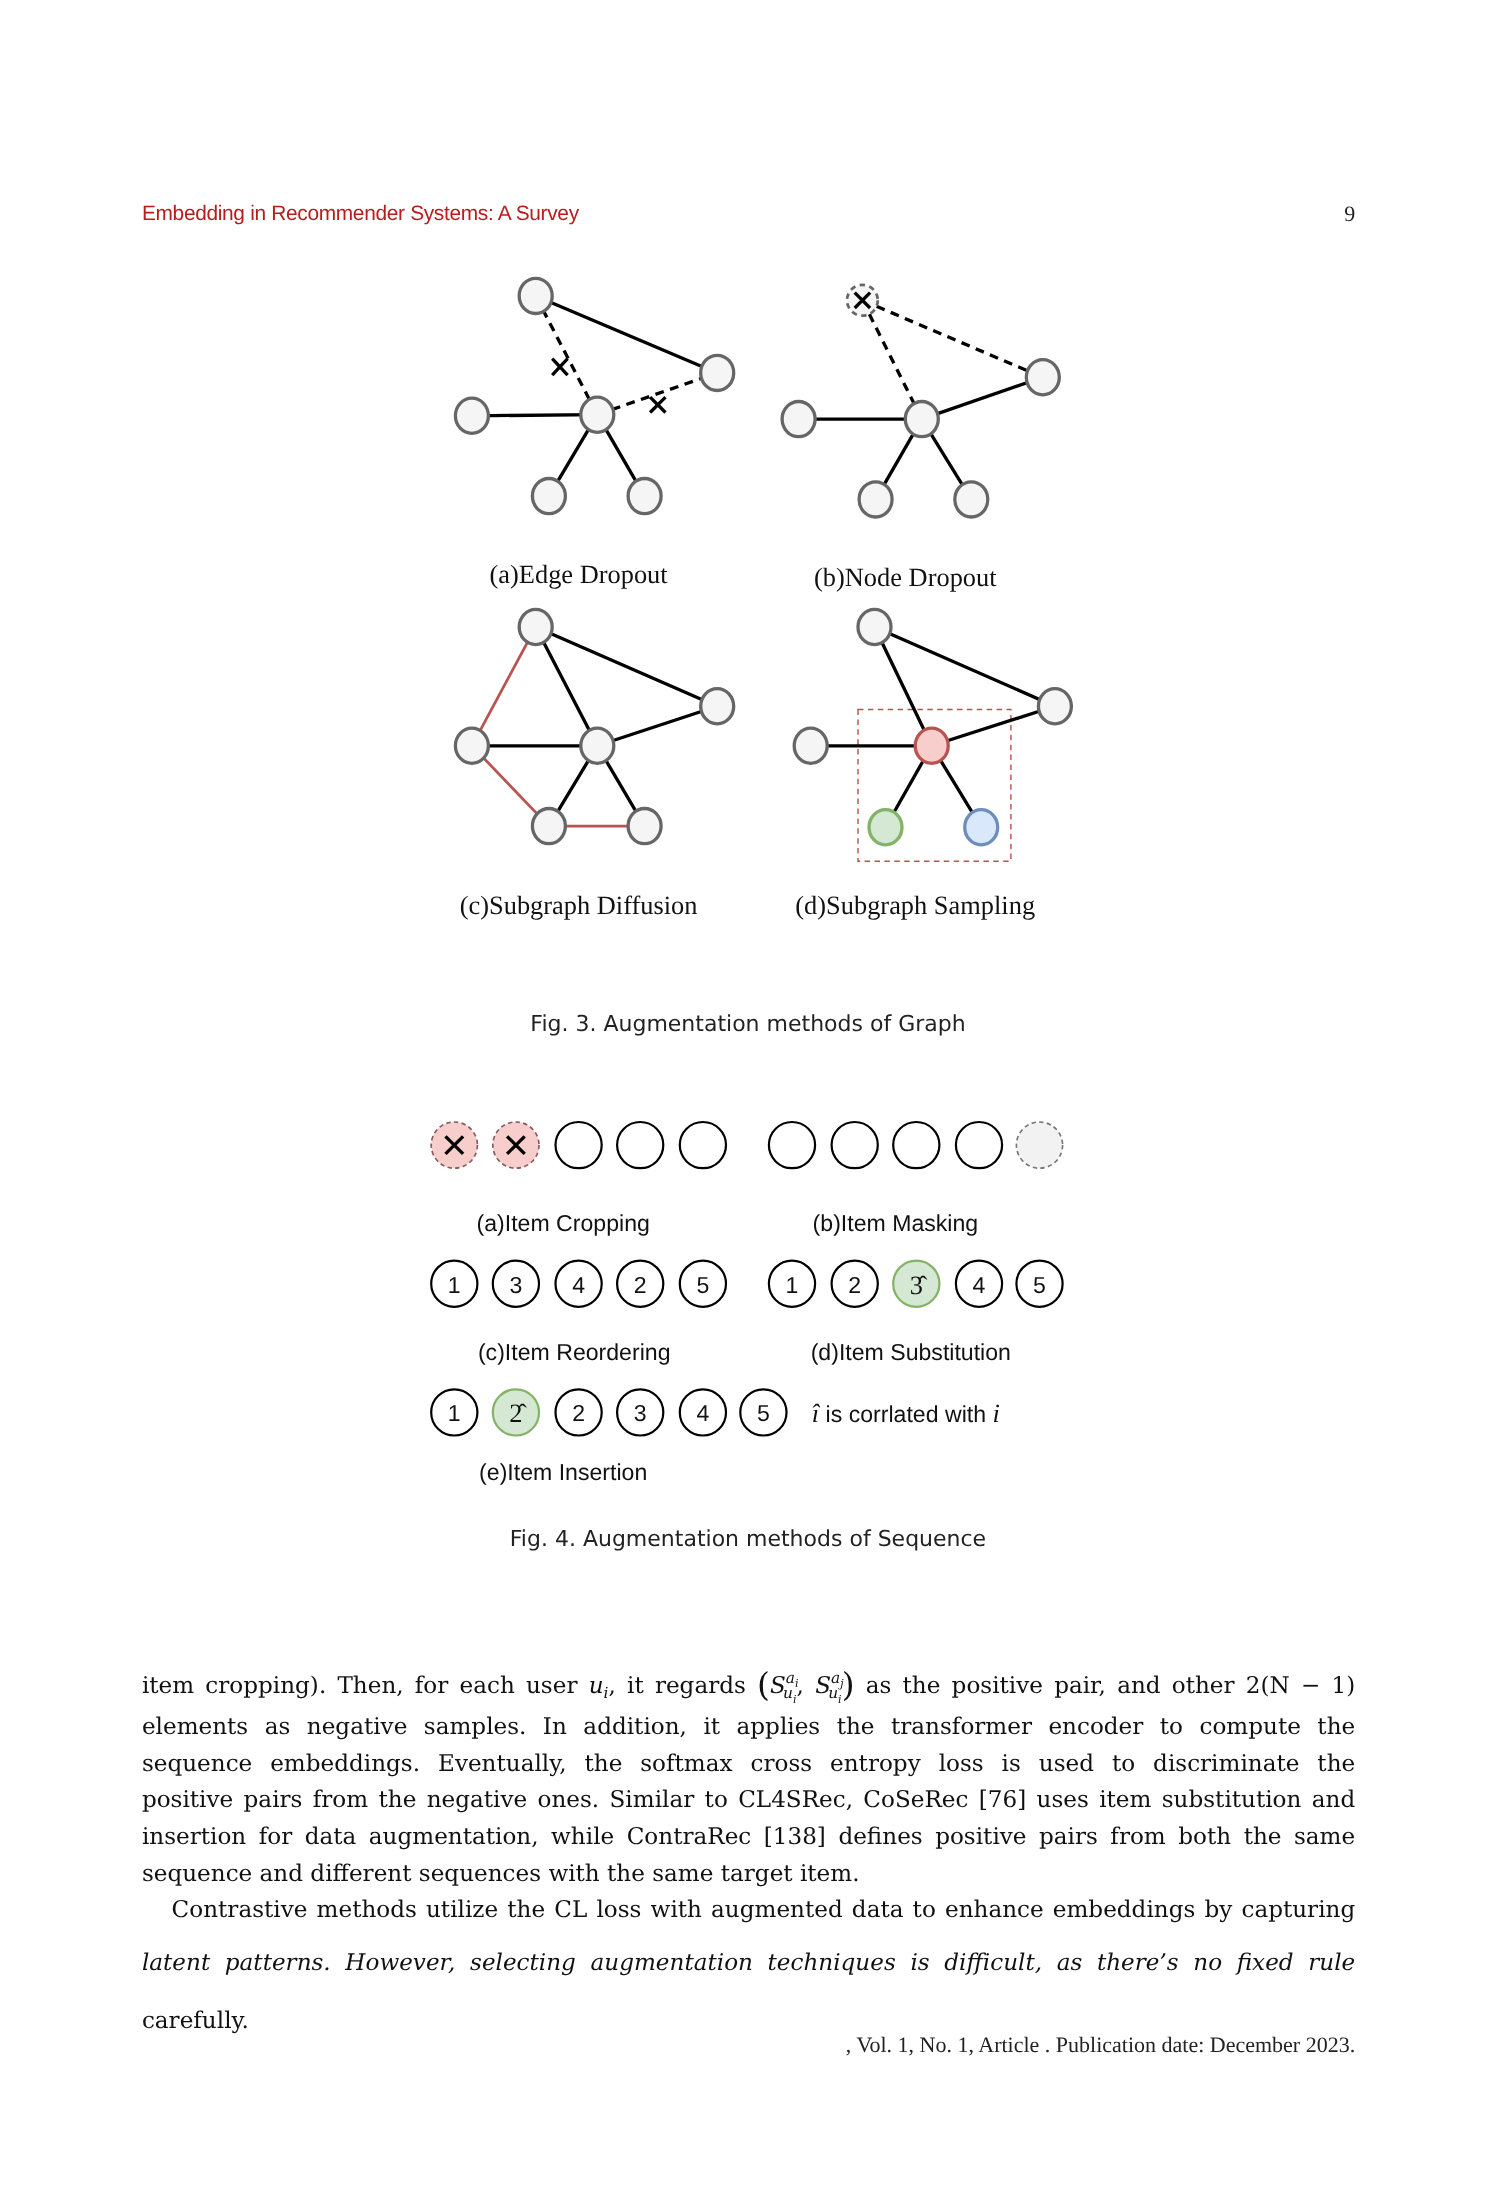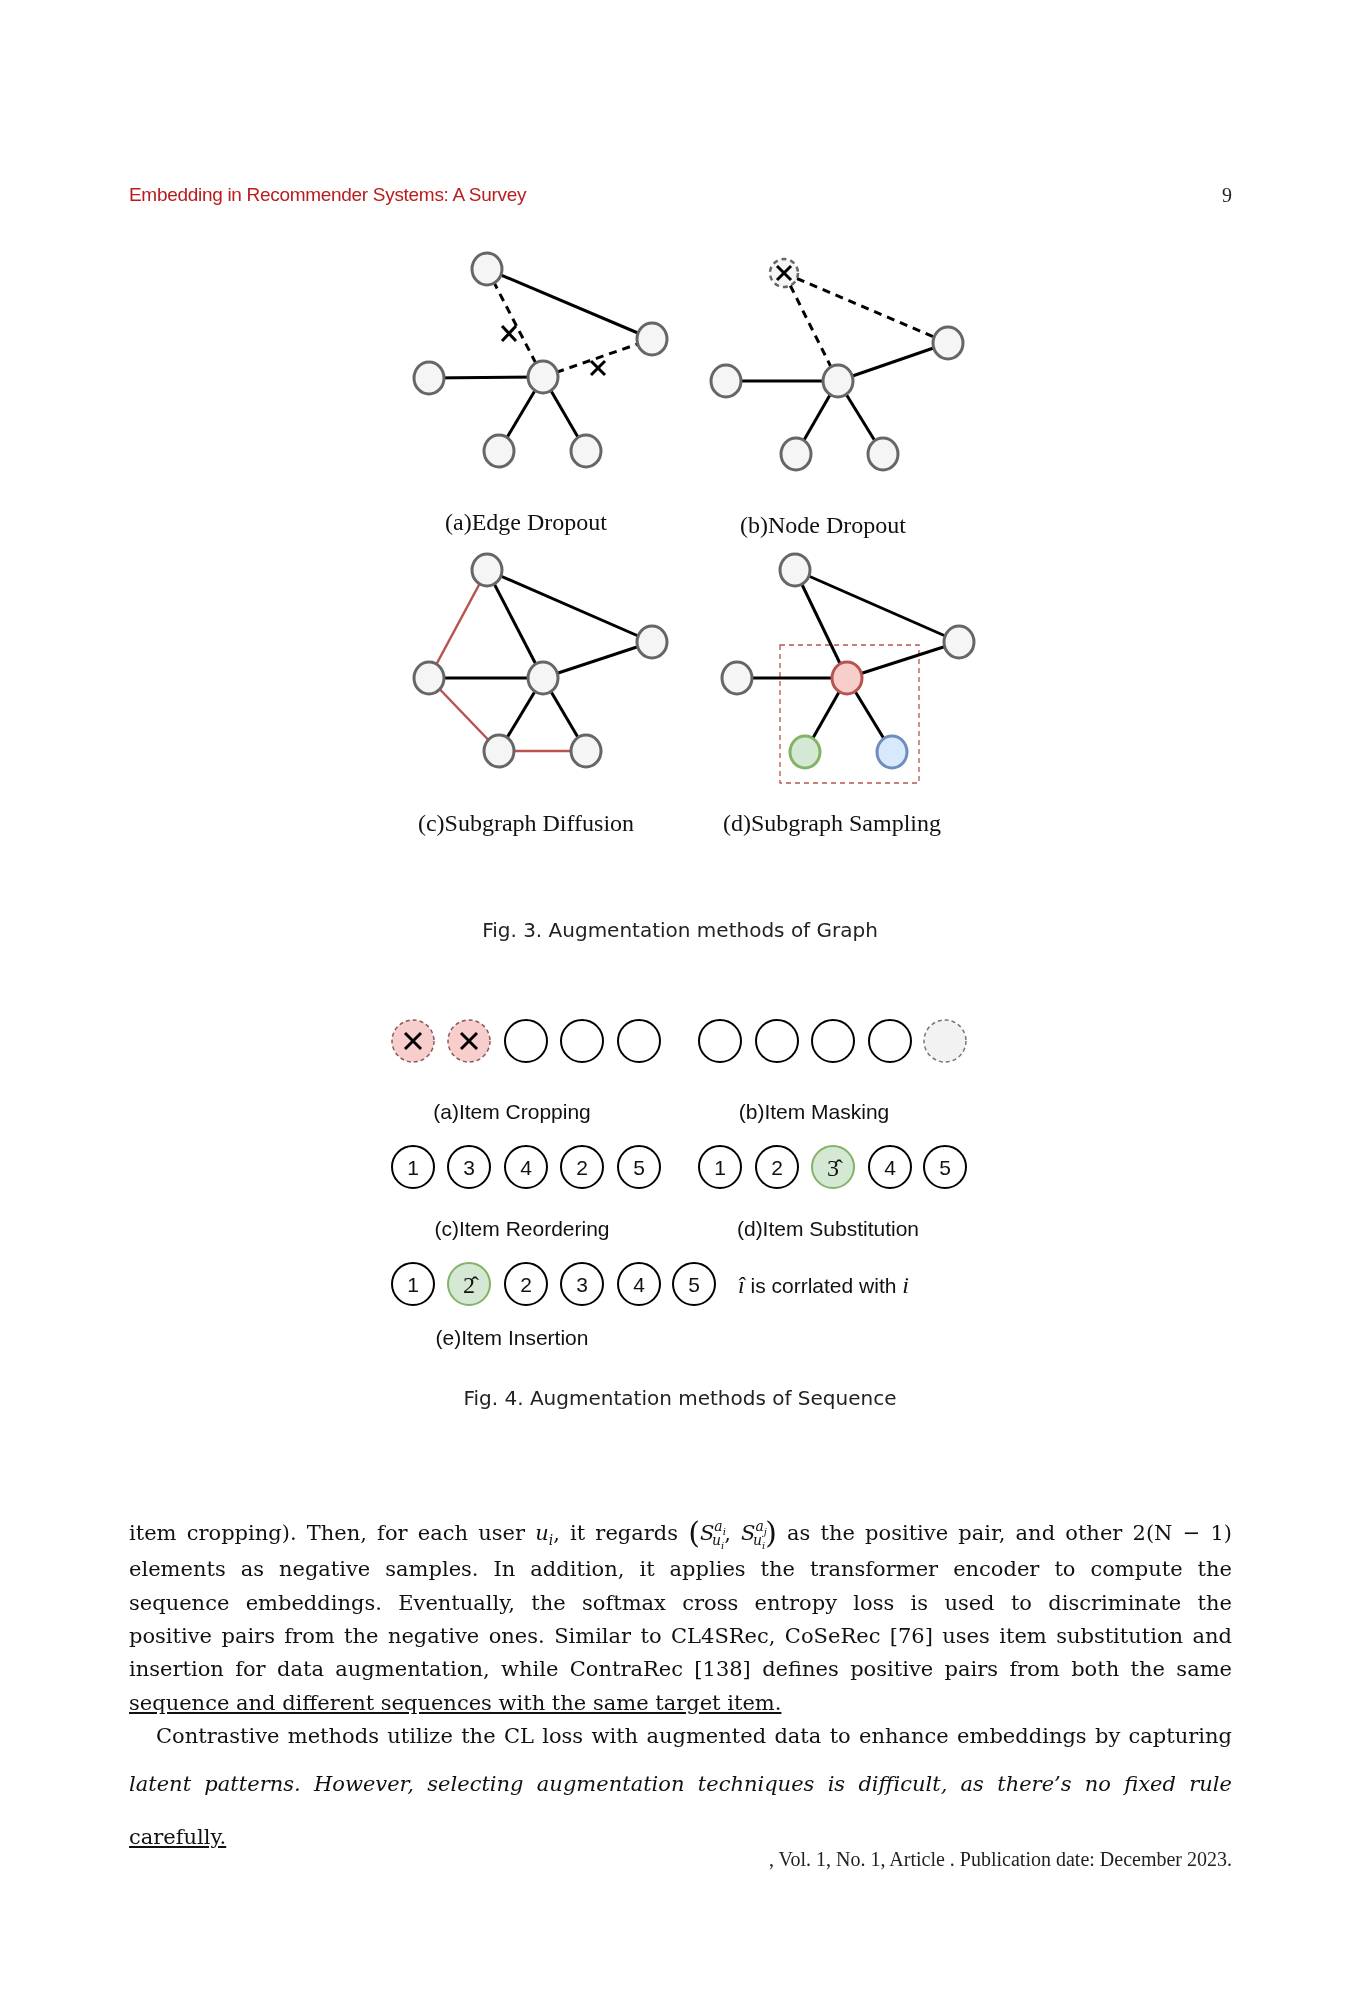--- a/index.html
+++ b/index.html
@@ -8,21 +8,21 @@
   .running-head { left:129px; top:184px; font-family:"Liberation Sans", sans-serif; font-size:19px; letter-spacing:-0.3px; color:#b91c1c; }
   .page-num { right:118px; top:184px; font-family:"Liberation Serif", serif; font-size:20px; color:#222; }
   svg.fig { position:absolute; left:0; top:0; }
   .serif-label { font-family:"Liberation Serif", serif; font-size:24px; fill:#111; }
   .sans-label { font-family:"Liberation Sans", sans-serif; font-size:21px; fill:#111; }
   .caption { font-family:"DejaVu Sans", sans-serif; font-size:20px; fill:#222; }
   .circ-num { font-family:"Liberation Sans", sans-serif; font-size:21px; fill:#111; }
   .math-num { font-family:"Liberation Serif", serif; font-size:24px; fill:#111; }
   .body-text { left:129px; width:1103px; font-family:"DejaVu Serif", serif; font-size:21px; color:#111; }
   .body-line { position:absolute; left:0; width:1103px; white-space:nowrap; text-align:justify; text-align-last:justify; }
-  .body-line.last { text-align-last:left;text-decoration:underline; }
+  .body-line.last { text-align-last:left; }
   .body-line.indent { padding-left:27px; width:1076px; }
   .footer { right:118px; top:1848px; font-family:"Liberation Serif", serif; font-size:20px; color:#222; }
   .mathsub { font-size:14px; vertical-align:-5px; font-style:italic; }
   .mathsup { font-size:14px; vertical-align:9px; font-style:italic; }
   i { font-style:italic; }
 </style>
 </head>
 <body>
 
 <div class="abs running-head">Embedding in Recommender Systems: A Survey</div>

